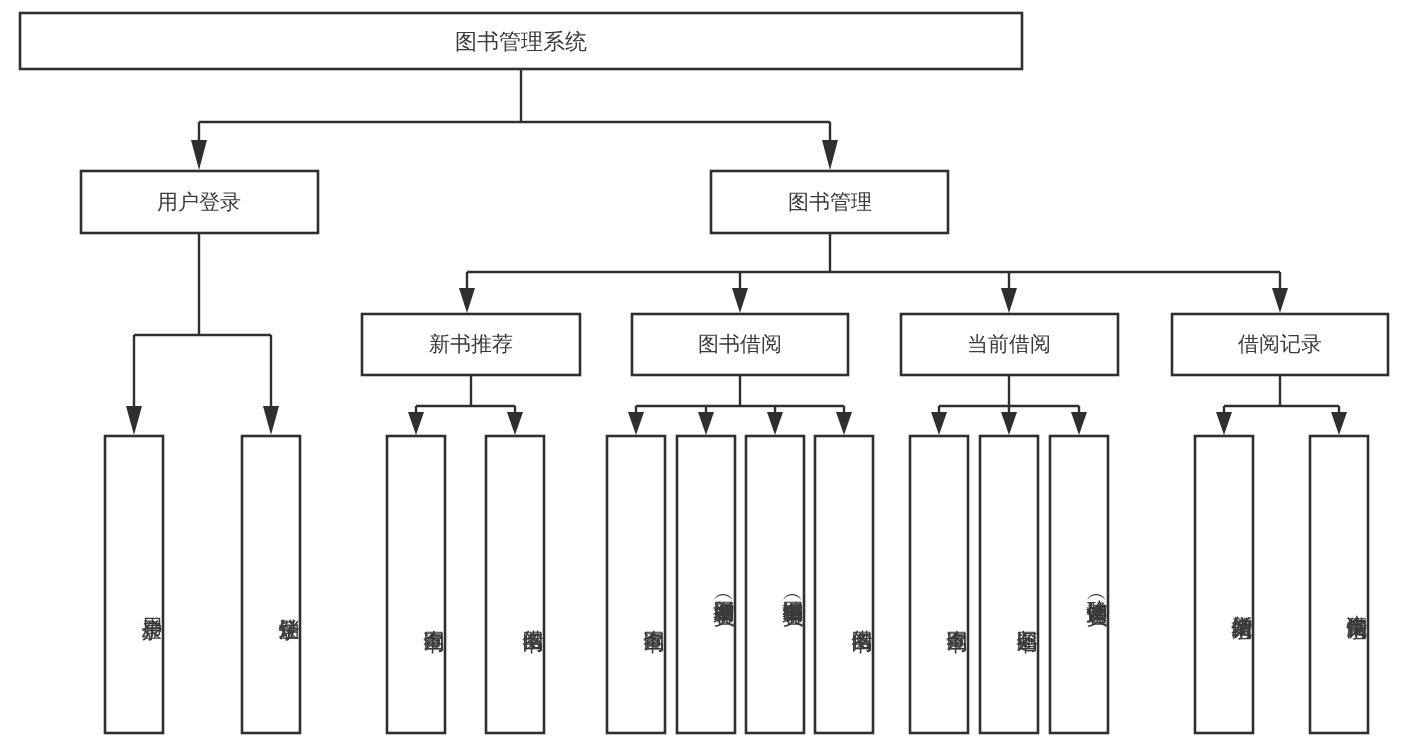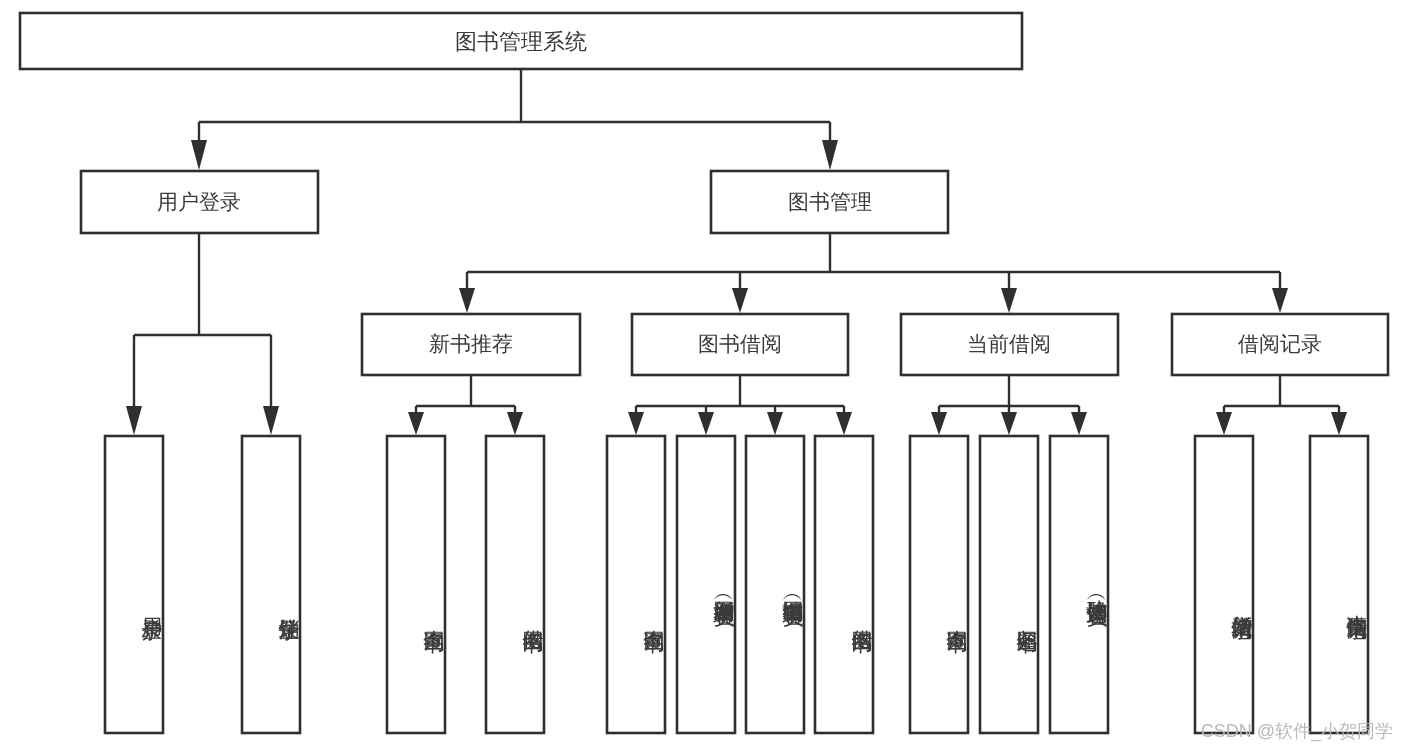--- a/index.html
+++ b/index.html
@@ -219,14 +219,13 @@
   <div class="leaf-label" style="left:607px;  top:500px; width:58px; height:230px;">查询图书</div>
   <div class="leaf-label" style="left:677px;  top:442px; width:58px; height:290px;">新增图书（管理员）</div>
   <div class="leaf-label" style="left:746px;  top:442px; width:58px; height:290px;">编辑图书（管理员）</div>
   <div class="leaf-label" style="left:815px;  top:500px; width:58px; height:230px;">借阅图书</div>
   <div class="leaf-label" style="left:910px;  top:500px; width:58px; height:230px;">查询图书</div>
   <div class="leaf-label" style="left:980px;  top:500px; width:58px; height:230px;">归还图书</div>
   <div class="leaf-label" style="left:1050px; top:442px; width:58px; height:290px;">确认归还（管理员）</div>
   <div class="leaf-label" style="left:1195px; top:468px; width:58px; height:265px;">新增借阅记录</div>
   <div class="leaf-label" style="left:1310px; top:468px; width:58px; height:265px;">查询借阅记录</div>
 
-  <div class="watermark">CSDN @软件_小贺同学</div>
 </div>
 
 </body></html>

